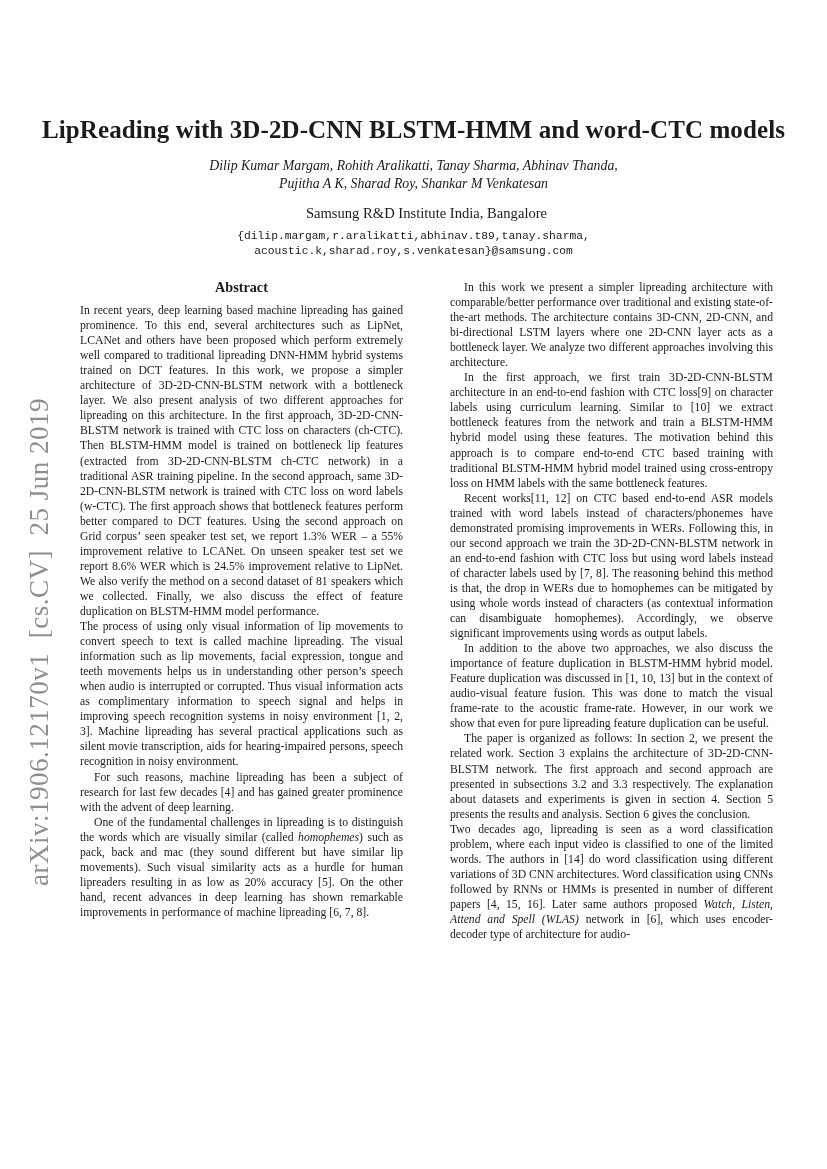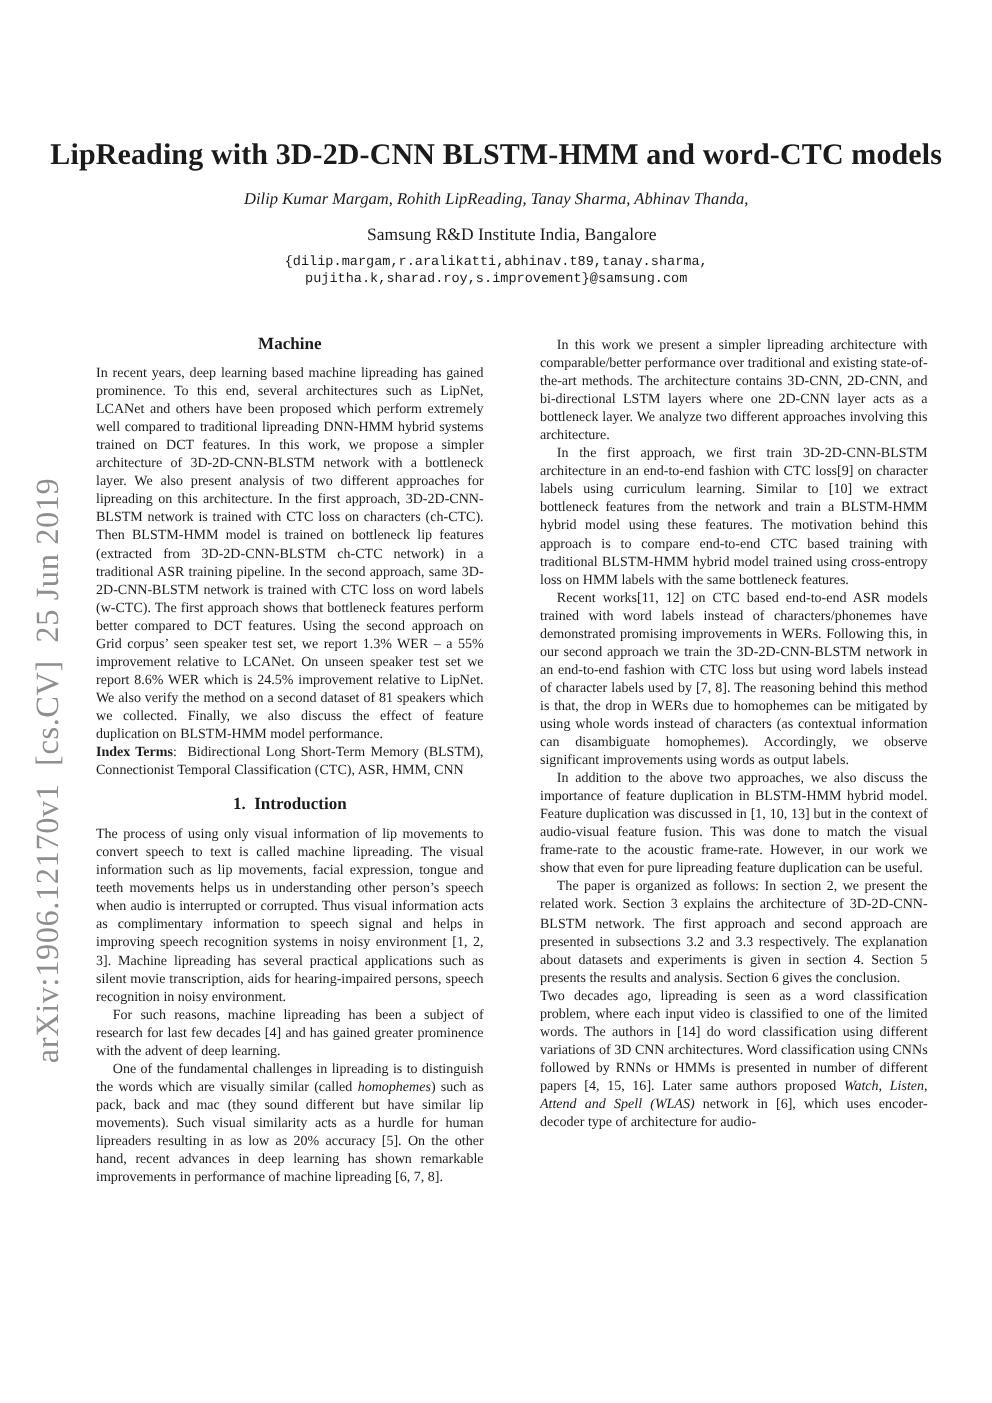--- a/index.html
+++ b/index.html
@@ -78,34 +78,33 @@
 </head>
 <body>
 
 <div class="page">
 
   <div class="arxiv-side">arXiv:1906.12170v1&nbsp;&nbsp;[cs.CV]&nbsp;&nbsp;25 Jun 2019</div>
 
   <header class="paper-header">
     <h1 class="paper-title">LipReading with 3D-2D-CNN BLSTM-HMM and word-CTC models</h1>
     <div class="authors">
-      <div>Dilip Kumar Margam, Rohith LipReading, Tanay Sharma, Abhinav Thanda,</div>
+      <div>Dilip Kumar Margam, Rohith Aralikatti, Tanay Sharma, Abhinav Thanda,</div>
+      <div>Pujitha A K, Sharad Roy, Shankar M Venkatesan</div>
     </div>
     <div class="affiliation">Samsung R&amp;D Institute India, Bangalore</div>
     <div class="emails first">{dilip.margam,r.aralikatti,abhinav.t89,tanay.sharma,</div>
-    <div class="emails">pujitha.k,sharad.roy,s.improvement}@samsung.com</div>
+    <div class="emails">acoustic.k,sharad.roy,s.venkatesan}@samsung.com</div>
   </header>
 
   <section class="col left">
-    <h2 class="section-heading">Machine</h2>
+    <h2 class="section-heading">Abstract</h2>
     <div>
         <p class="para"><span>In recent years, deep learning based machine lipreading has gained prominence. To this end, several architectures such as LipNet, LCANet and others have been proposed which perform extremely well compared to traditional lipreading DNN-HMM hybrid systems trained on DCT features. In this work, we propose a simpler architecture of 3D-2D-CNN-BLSTM network with a bottleneck layer. We also present analysis of two different approaches for lipreading on this architecture. In the first approach, 3D-2D-CNN-BLSTM network is trained with CTC loss on characters (ch-CTC). Then BLSTM-HMM model is trained on bottleneck lip features (extracted from 3D-2D-CNN-BLSTM ch-CTC network) in a traditional ASR training pipeline. In the second approach, same 3D-2D-CNN-BLSTM network is trained with CTC loss on word labels (w-CTC). The first approach shows that bottleneck features perform better compared to DCT features. Using the second approach on Grid corpus’ seen speaker test set, we report 1.3% WER – a 55% improvement relative to LCANet. On unseen speaker test set we report 8.6% WER which is 24.5% improvement relative to LipNet. We also verify the method on a second dataset of 81 speakers which we collected. Finally, we also discuss the effect of feature duplication on BLSTM-HMM model performance.</span></p>
-        <p class="para"><strong>Index Terms</strong><span>:&nbsp; Bidirectional Long Short-Term Memory (BLSTM), Connectionist Temporal Classification (CTC), ASR, HMM, CNN</span></p>
       </div>
-    <h2 class="section-heading spaced">1.&nbsp; Introduction</h2>
     <div>
         <p class="para"><span>The process of using only visual information of lip movements to convert speech to text is called machine lipreading. The visual information such as lip movements, facial expression, tongue and teeth movements helps us in understanding other person’s speech when audio is interrupted or corrupted. Thus visual information acts as complimentary information to speech signal and helps in improving speech recognition systems in noisy environment [1, 2, 3]. Machine lipreading has several practical applications such as silent movie transcription, aids for hearing-impaired persons, speech recognition in noisy environment.</span></p>
         <p class="para indent"><span>For such reasons, machine lipreading has been a subject of research for last few decades [4] and has gained greater prominence with the advent of deep learning.</span></p>
         <p class="para indent"><span>One of the fundamental challenges in lipreading is to distinguish the words which are visually similar (called </span><em>homophemes</em><span>) such as pack, back and mac (they sound different but have similar lip movements). Such visual similarity acts as a hurdle for human lipreaders resulting in as low as 20% accuracy [5]. On the other hand, recent advances in deep learning has shown remarkable improvements in performance of machine lipreading [6, 7, 8].</span></p>
       </div>
   </section>
 
   <section class="col right">
     <div>
         <p class="para indent"><span>In this work we present a simpler lipreading architecture with comparable/better performance over traditional and existing state-of-the-art methods. The architecture contains 3D-CNN, 2D-CNN, and bi-directional LSTM layers where one 2D-CNN layer acts as a bottleneck layer. We analyze two different approaches involving this architecture.</span></p>

